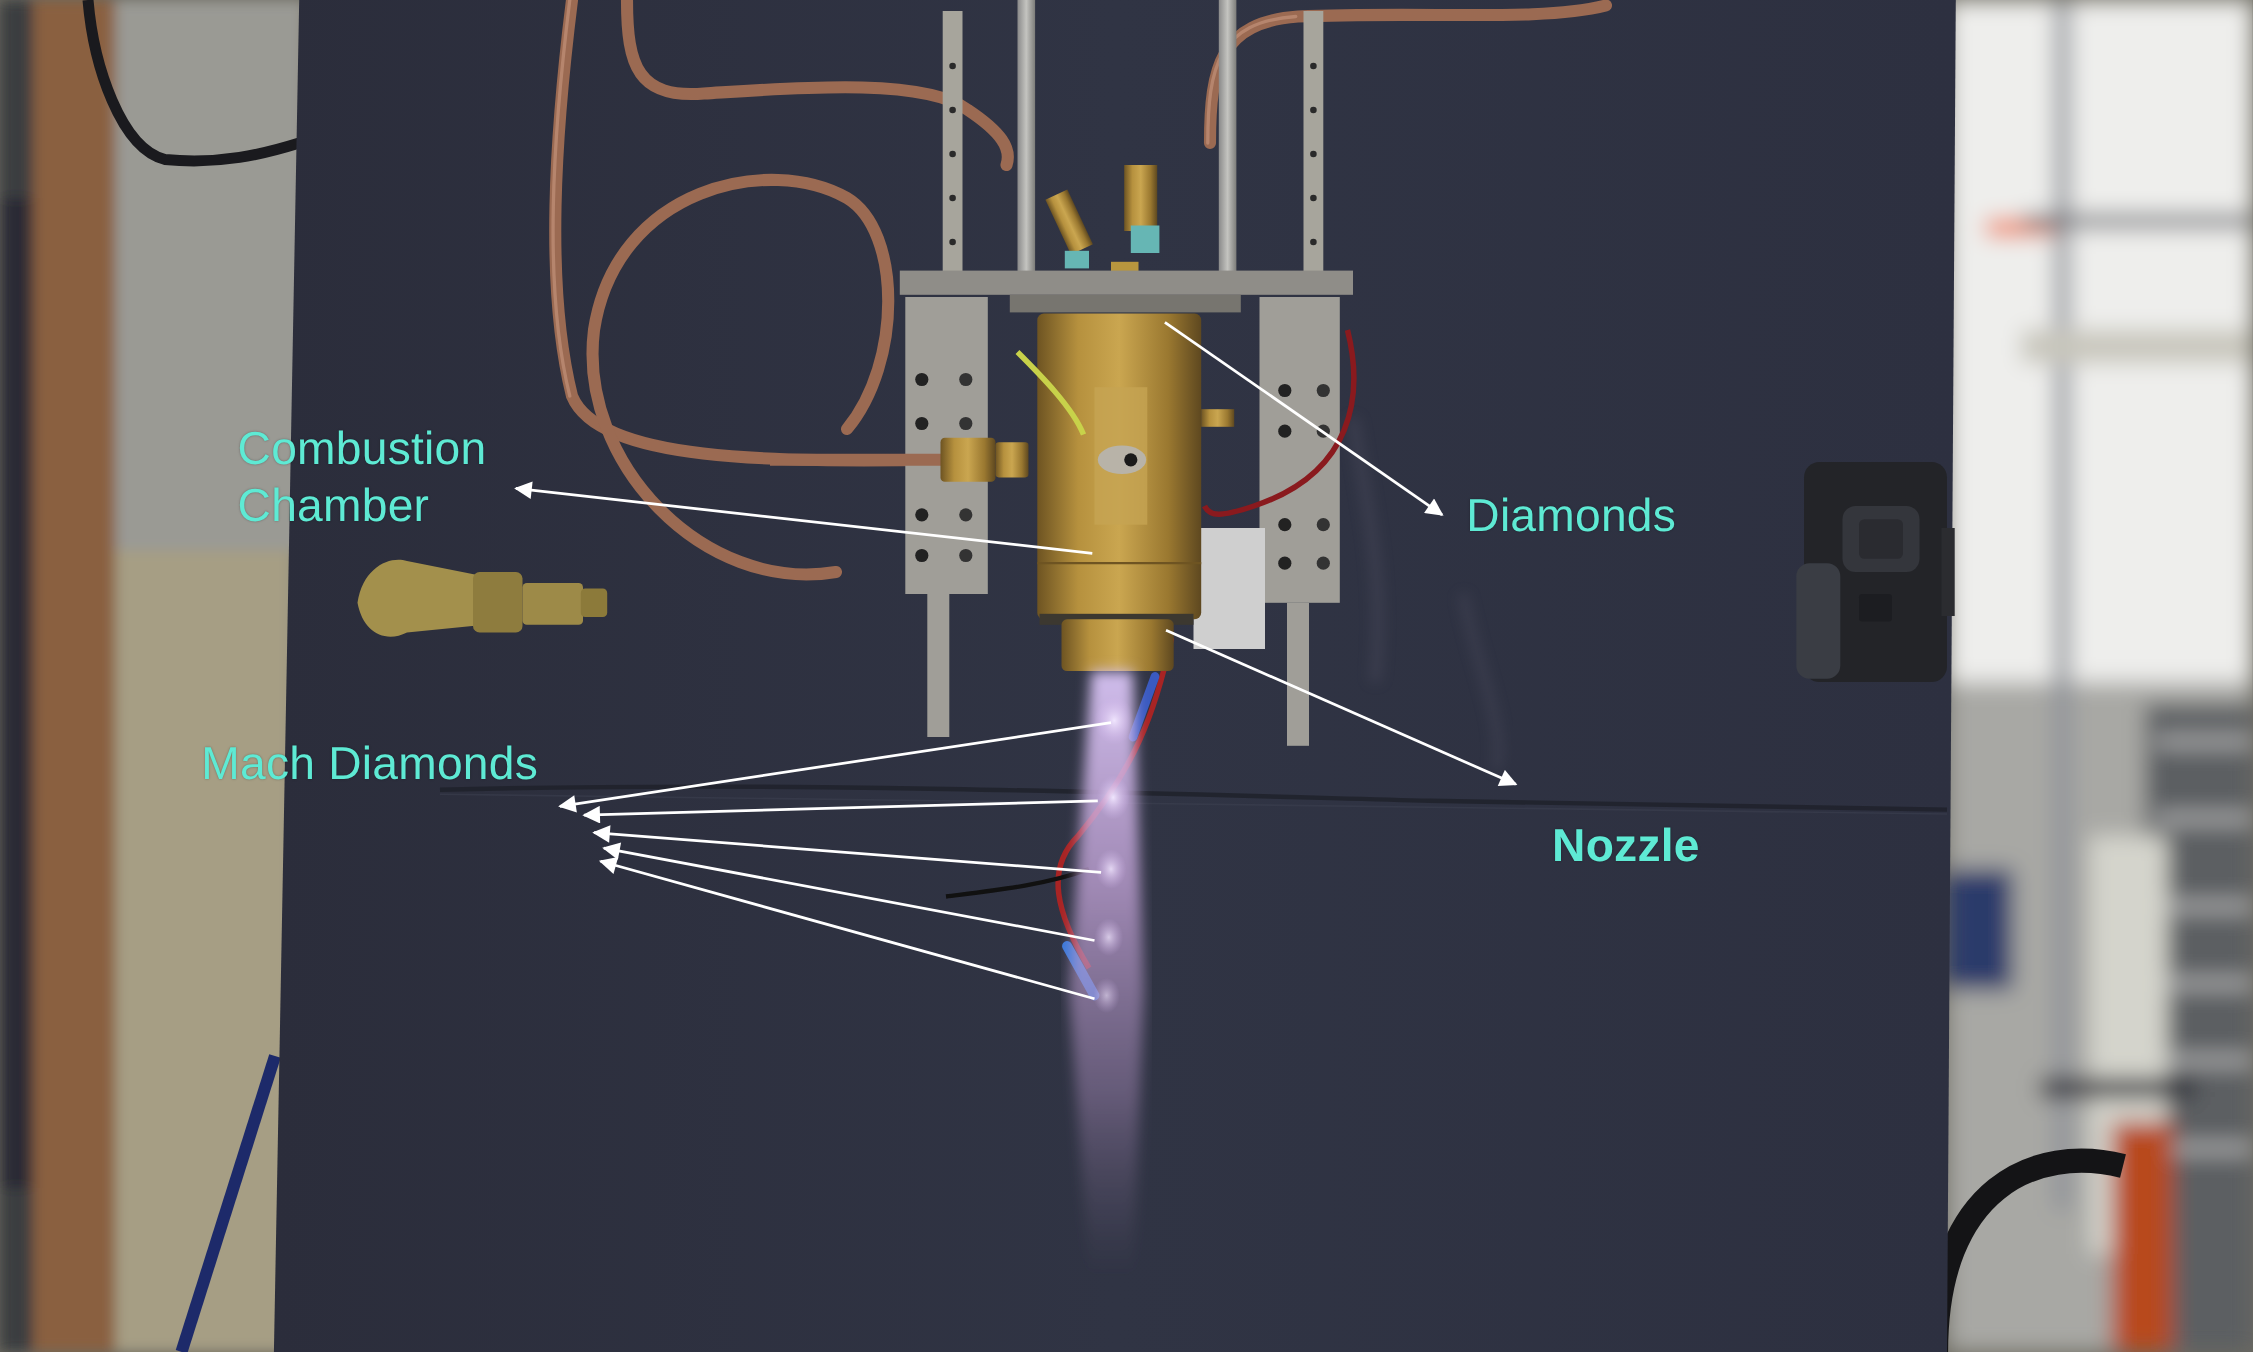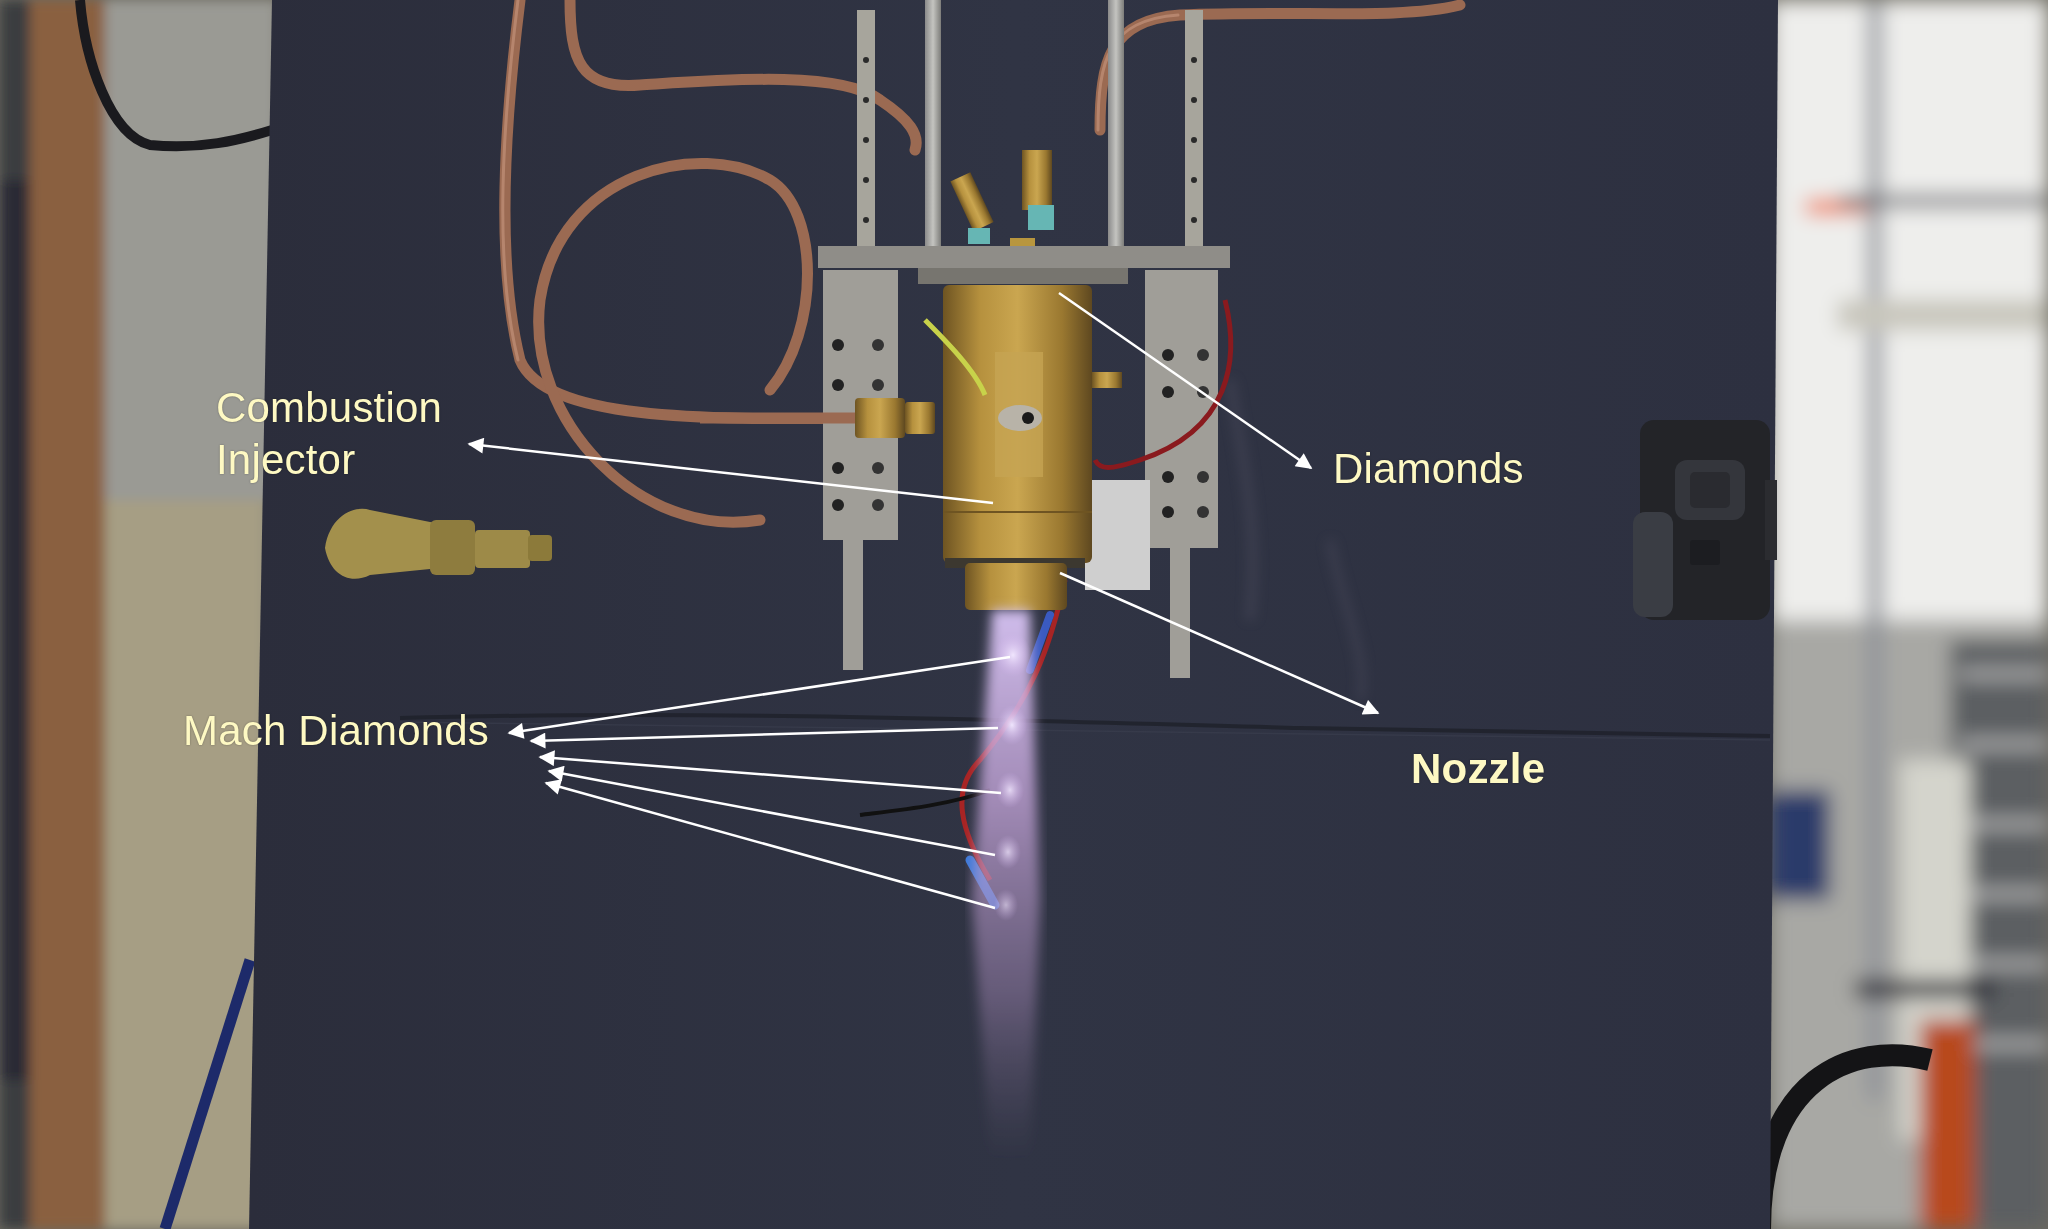--- a/index.html
+++ b/index.html
@@ -3,21 +3,21 @@
 <meta charset="utf-8">
 <style>
   html, body { margin: 0; padding: 0; }
   body {
     width: 2048px; height: 1229px; overflow: hidden; position: relative;
     background: #6c6a60;
     font-family: "Liberation Sans", sans-serif;
   }
   .layer { position: absolute; left: 0; top: 0; width: 2048px; height: 1229px; }
   .label {
-    position: absolute; color: #fef9c3; font-size: 42px; line-height: 52px;
+    position: absolute; color: #5eead4; font-size: 42px; line-height: 52px;
     white-space: nowrap; letter-spacing: 0.2px;
     text-shadow: 0 0 2px rgba(0,0,0,0.35);
     font-family: "Liberation Sans", sans-serif;
   }
 </style>
 </head>
 <body>
 
 <svg class="layer" viewBox="0 0 2048 1229" width="2048" height="1229">
   <defs>
@@ -233,16 +233,16 @@
     <line x1="1060" y1="573" x2="1378" y2="713" marker-end="url(#ahL)"></line>
     <line x1="1010" y1="657" x2="509" y2="733" marker-end="url(#ahL)"></line>
     <line x1="998" y1="728" x2="531" y2="741" marker-end="url(#ahL)"></line>
     <line x1="1001" y1="793" x2="540" y2="757" marker-end="url(#ahL)"></line>
     <line x1="995" y1="855" x2="549" y2="771" marker-end="url(#ahL)"></line>
     <line x1="995" y1="908" x2="546" y2="783" marker-end="url(#ahL)"></line>
   </g>
 </svg>
 
 <div class="label" style="left:216px; top:382px;">Combustion</div>
-<div class="label" style="left:216px; top:434px;">Injector</div>
+<div class="label" style="left:216px; top:434px;">Chamber</div>
 <div class="label" style="left:1333px; top:443px;">Diamonds</div>
 <div class="label" style="left:1411px; top:743px;font-weight:bold;">Nozzle</div>
-<div class="label" style="left:183px; top:705px;">Mach Diamonds</div>
+<div class="label" style="left:183px; top:668px;">Mach Diamonds</div>
 
 </body></html>

